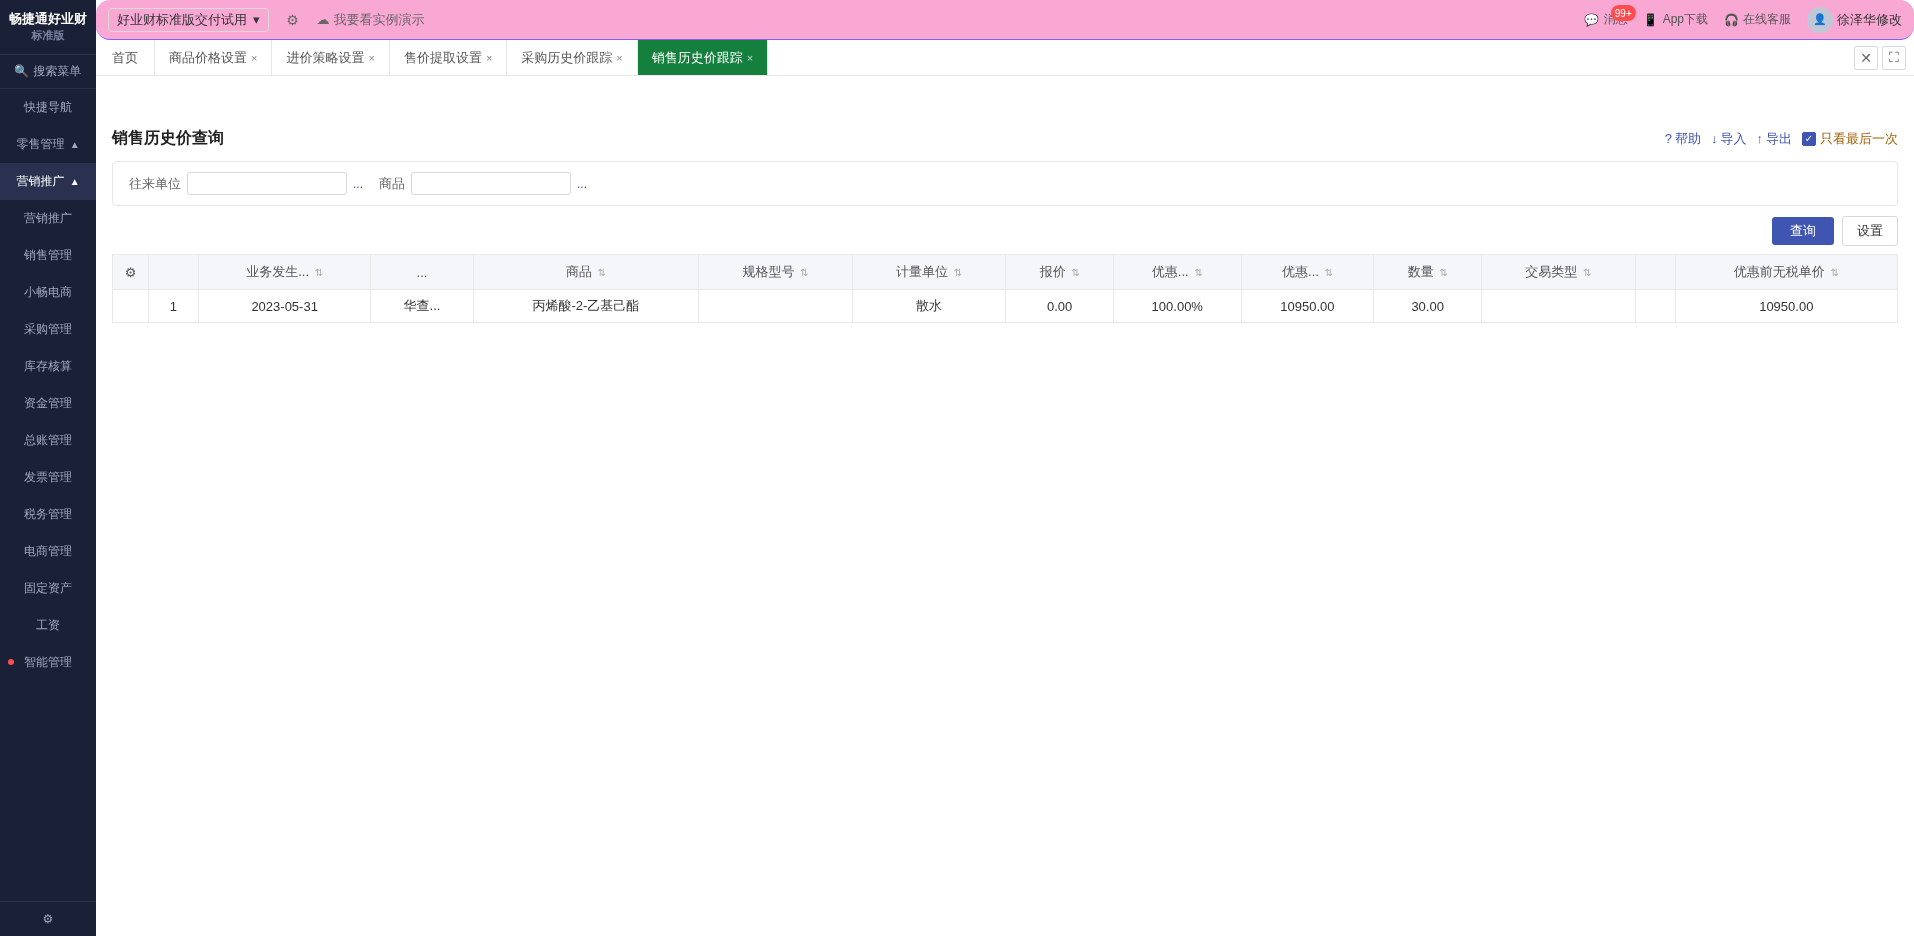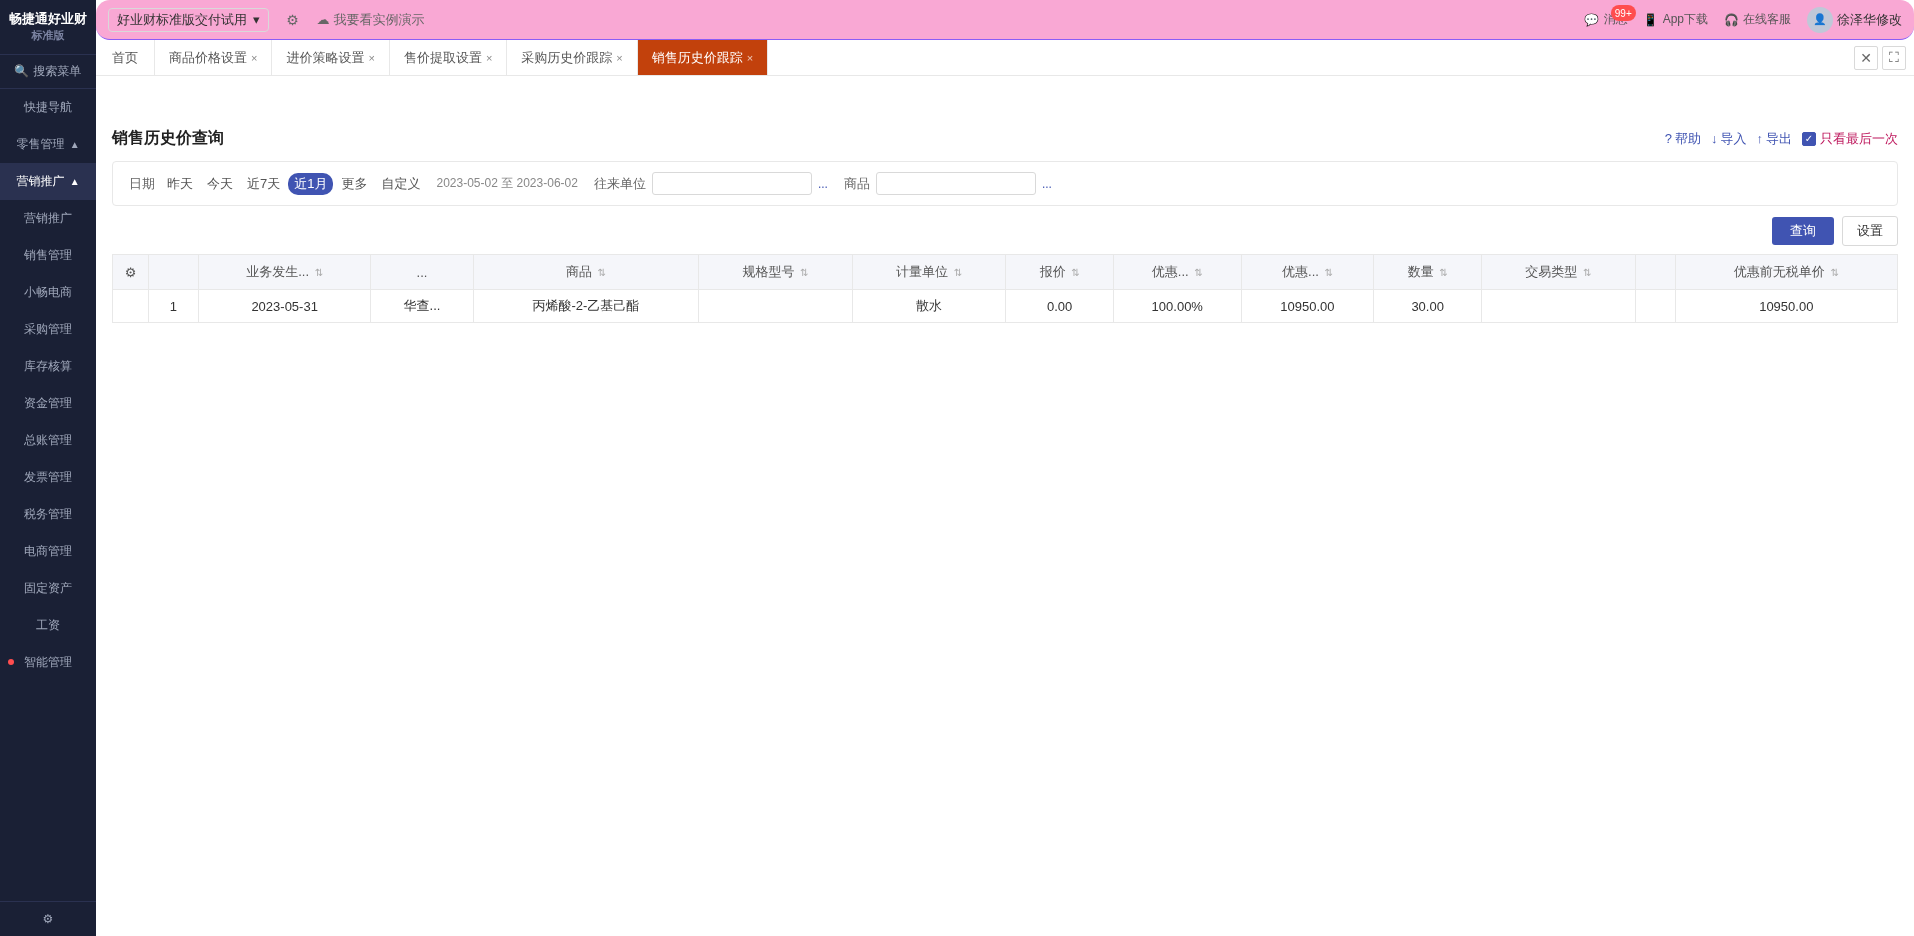--- a/index.html
+++ b/index.html
@@ -149,21 +149,21 @@
       padding: 0 14px;
       height: 100%;
       font-size: 13px;
       cursor: pointer;
       color: #555;
       border-right: 1px solid #e8e8e8;
       white-space: nowrap;
       flex-shrink: 0;
     }
     .tab-item:first-child { padding: 0 16px; }
-    .tab-item.active { background: #c2410c; color: #fff; }
+    .tab-item.active { background: #15803d; color: #fff; }
     .tab-close {
       font-size: 11px; cursor: pointer; opacity: 0.7;
     }
     .tabs-bar-actions {
       margin-left: auto;
       display: flex; align-items: center;
       padding-right: 8px; gap: 4px;
     }
     .tabs-action-btn {
       width: 24px; height: 24px;
@@ -186,21 +186,21 @@
     }
     .page-actions {
       display: flex; align-items: center; gap: 10px;
     }
     .page-action-link {
       display: flex; align-items: center; gap: 3px;
       color: #4054b2; font-size: 13px; cursor: pointer;
     }
     .checkbox-label {
       display: flex; align-items: center; gap: 4px;
-      font-size: 13px; color: #be185d; cursor: pointer;
+      font-size: 13px; color: #a16207; cursor: pointer;
     }
     .checkbox-box {
       width: 14px; height: 14px;
       border: 1px solid #4054b2; border-radius: 2px;
       background: #4054b2;
       display: flex; align-items: center; justify-content: center;
     }
     .checkbox-box::after { content: '✓'; color: #fff; font-size: 10px; }
 
     
@@ -428,32 +428,20 @@
           <span>导出</span>
         </div>
         <label class="checkbox-label">
           <div class="checkbox-box"></div>
           <span>只看最后一次</span>
         </label>
       </div>
     </div>
 
     <div class="filter-bar">
-      <div class="filter-group">
-        <span class="filter-label">日期</span>
-        <div class="filter-date-btns">
-          <button class="date-btn">昨天</button>
-          <button class="date-btn">今天</button>
-          <button class="date-btn">近7天</button>
-          <button class="date-btn active">近1月</button>
-          <button class="date-btn">更多</button>
-          <button class="date-btn">自定义</button>
-        </div>
-        <span class="date-range">2023-05-02 至 2023-06-02</span>
-      </div>
       <div class="filter-group">
         <span class="filter-label">往来单位</span>
         <input class="filter-input" type="text" placeholder="" style="">
         <span class="filter-more-btn">...</span>
       </div>
       <div class="filter-group">
         <span class="filter-label">商品</span>
         <input class="filter-input" type="text" placeholder="" style="">
         <span class="filter-more-btn">...</span>
       </div>

